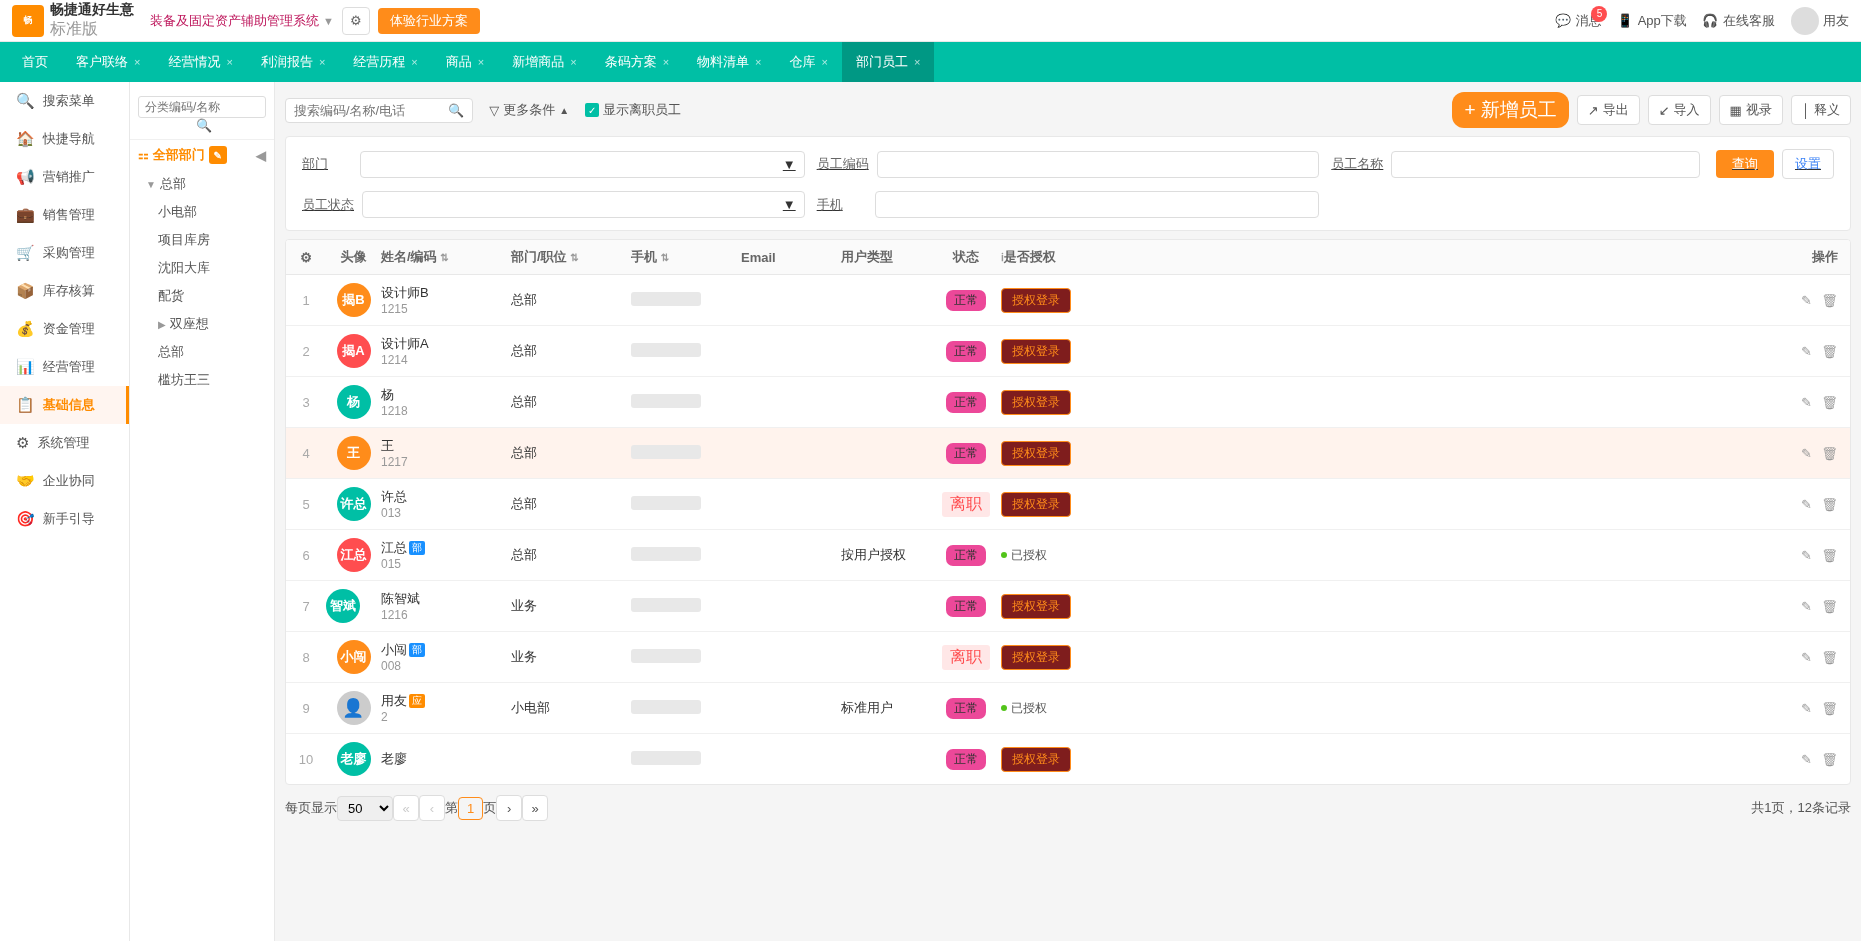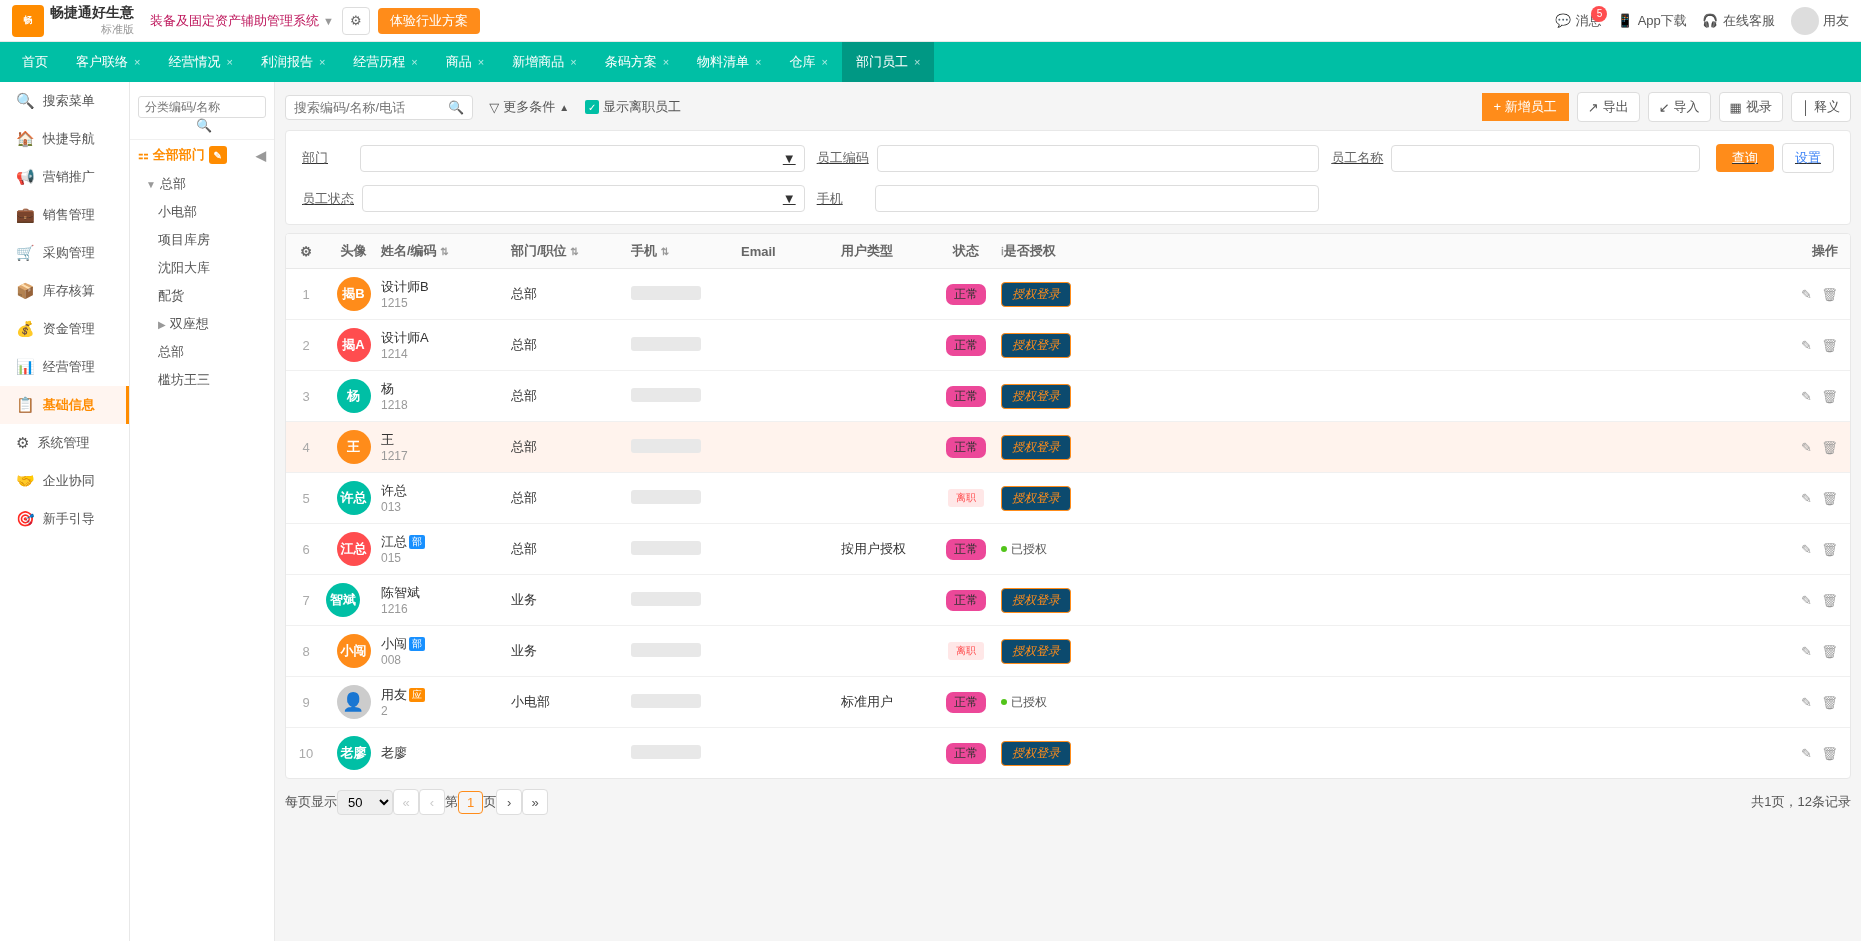--- a/index.html
+++ b/index.html
@@ -4,21 +4,21 @@
   <style>
     * { box-sizing: border-box; margin: 0; padding: 0; font-family: 'Microsoft YaHei', Arial, sans-serif; font-size: 13px; }
     body { background: #f5f5f5; color: #333; overflow-x: hidden; }
     
     
     .top-bar { display: flex; align-items: center; background: #fff; height: 42px; padding: 0 12px; border-bottom: 1px solid #e8e8e8; justify-content: space-between; }
     .top-bar-left { display: flex; align-items: center; gap: 8px; }
     .logo-area { display: flex; align-items: center; gap: 6px; }
     .logo-icon { width: 32px; height: 32px; background: #ff8c00; border-radius: 4px; display: flex; align-items: center; justify-content: center; color: #fff; font-size: 10px; font-weight: bold; }
     .logo-text { font-size: 14px; color: #333; font-weight: bold; }
-    .logo-sub { font-size: 11px; color: #999; text-align: right; }
+    .logo-sub { font-size: 16px; color: #999; }
     .system-title { font-size: 13px; color: #be185d; margin-left: 8px; }
     .title-dropdown { display: flex; align-items: center; gap: 4px; }
     .gear-btn { width: 28px; height: 28px; border: 1px solid #ddd; border-radius: 4px; display: flex; align-items: center; justify-content: center; cursor: pointer; color: #666; }
     .experience-btn { background: #ff8c1a; color: #fff; border: none; border-radius: 4px; padding: 4px 12px; cursor: pointer; font-size: 13px; }
     .top-bar-right { display: flex; align-items: center; gap: 16px; color: #555; font-size: 13px; }
     .top-bar-right-item { display: flex; align-items: center; gap: 4px; cursor: pointer; position: relative; }
     .badge { background: #ff4d4f; color: #fff; border-radius: 50%; width: 16px; height: 16px; font-size: 10px; display: flex; align-items: center; justify-content: center; position: absolute; top: -6px; right: -6px; }
     .user-avatar { width: 28px; height: 28px; background: #ddd; border-radius: 50%; }
 
     
@@ -56,21 +56,21 @@
     
     .main-panel { flex: 1; padding: 10px; overflow-y: auto; }
     
     
     .toolbar { display: flex; align-items: center; gap: 8px; margin-bottom: 8px; flex-wrap: wrap; }
     .search-box { display: flex; align-items: center; border: 1px solid #ddd; border-radius: 4px; padding: 4px 8px; background: #fff; gap: 4px; }
     .search-box input { border: none; outline: none; font-size: 13px; width: 160px; }
     .filter-btn { display: flex; align-items: center; gap: 4px; cursor: pointer; color: #555; font-size: 13px; padding: 4px 8px; }
     .show-resigned { display: flex; align-items: center; gap: 4px; cursor: pointer; color: #555; font-size: 13px; }
     .checkbox-custom { width: 14px; height: 14px; background: #00bfa5; border-radius: 2px; display: flex; align-items: center; justify-content: center; color: #fff; font-size: 10px; }
-    .btn-add { background: #ff8c1a; color: #fff; border: none; border-radius: 0; padding: 5px 12px; cursor: pointer; font-size: 13px; display: flex; align-items: center; gap: 4px; white-space: nowrap; }
+    .btn-add { background: #ff8c1a; color: #fff; border: none; border-radius: 12px; padding: 5px 12px; cursor: pointer; font-size: 19px; display: flex; align-items: center; gap: 4px; white-space: nowrap; }
     .btn-outline { background: #fff; color: #555; border: 1px solid #ddd; border-radius: 4px; padding: 5px 10px; cursor: pointer; font-size: 13px; display: flex; align-items: center; gap: 4px; white-space: nowrap; }
     .toolbar-right { margin-left: auto; display: flex; align-items: center; gap: 8px; }
 
     
     .filter-form { background: #fff; border: 1px solid #e8e8e8; border-radius: 4px; padding: 12px 16px; margin-bottom: 8px; display: grid; grid-template-columns: 1fr 1fr 1fr; gap: 12px; align-items: center; text-decoration: underline; }
     .filter-row { display: flex; align-items: center; gap: 8px; }
     .filter-label { color: #666; font-size: 13px; white-space: nowrap; min-width: 50px; }
     .filter-input { border: 1px solid #ddd; border-radius: 4px; padding: 5px 8px; font-size: 13px; flex: 1; outline: none; }
     .filter-select { border: 1px solid #ddd; border-radius: 4px; padding: 5px 8px; font-size: 13px; flex: 1; outline: none; background: #fff; cursor: pointer; display: flex; align-items: center; justify-content: space-between; }
     .filter-actions { display: flex; align-items: center; gap: 8px; justify-content: flex-end; }
@@ -94,23 +94,23 @@
     .col-auth { width: 130px; flex-shrink: 0; }
     .col-ops { flex: 1; text-align: right; padding-right: 12px; }
 
     .avatar-circle { width: 34px; height: 34px; border-radius: 50%; display: flex; align-items: center; justify-content: center; color: #fff; font-size: 13px; font-weight: bold; }
     .avatar-gray { background: #ccc; }
 
     .name-text { font-size: 13px; color: #333; }
     .code-text { font-size: 12px; color: #999; }
 
     .status-normal { background: #ec4899; color: #333; border-radius: 7px; padding: 2px 8px; font-size: 12px; display: inline-block; }
-    .status-resigned { background: #ffe7e7; color: #ff4d4f; border-radius: 3px; padding: 2px 8px; font-size: 10px; display: inline-block; }
-
-    .btn-auth { border: 1px solid #ff8c1a; color: #ff8c1a; background: #0c4a6e; border-radius: 4px; padding: 3px 10px; cursor: pointer; font-size: 12px; white-space: nowrap; font-style: italic; }
+    .status-resigned { background: #ffe7e7; color: #ff4d4f; border-radius: 3px; padding: 2px 8px; font-size: 16px; display: inline-block; }
+
+    .btn-auth { border: 1px solid #ff8c1a; color: #ff8c1a; background: #7f1d1d; border-radius: 4px; padding: 3px 10px; cursor: pointer; font-size: 12px; white-space: nowrap; }
     .auth-granted { color: #555; font-size: 12px; display: flex; align-items: center; gap: 4px; }
     .dot-green { width: 6px; height: 6px; background: #52c41a; border-radius: 50%; display: inline-block; }
 
     .op-edit { color: #999; cursor: pointer; margin-right: 6px; }
     .op-delete { color: #999; cursor: pointer; }
 
     .sort-icon { font-size: 10px; color: #999; }
 
     .phone-blur { background: #e8e8e8; border-radius: 3px; width: 70px; height: 14px; display: inline-block; }
 

